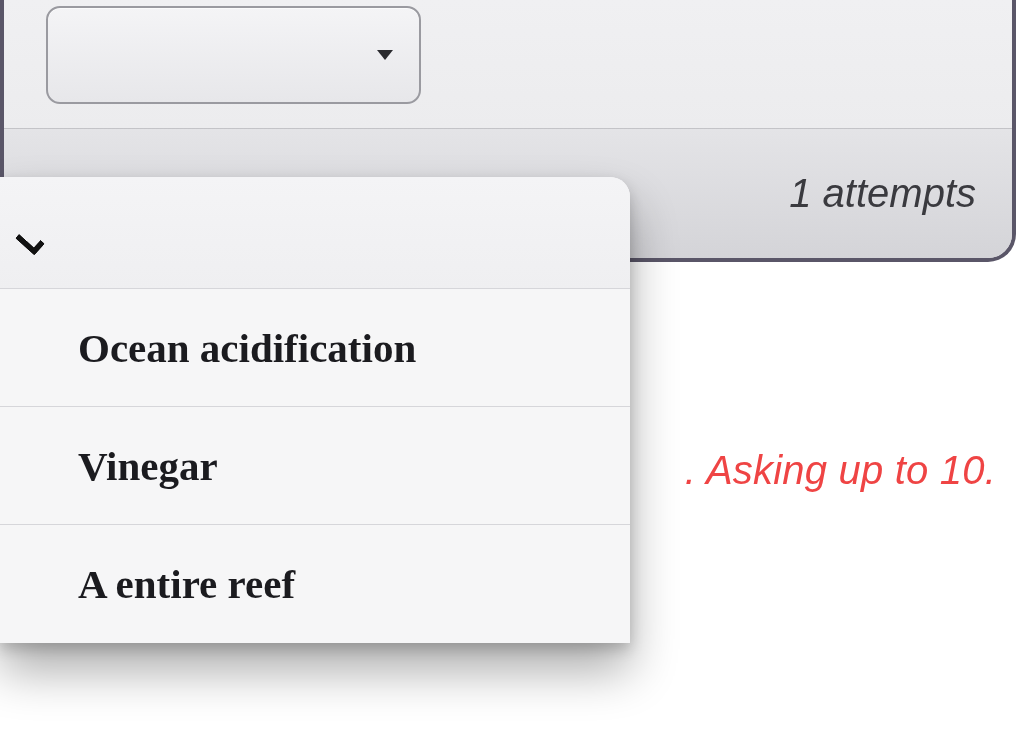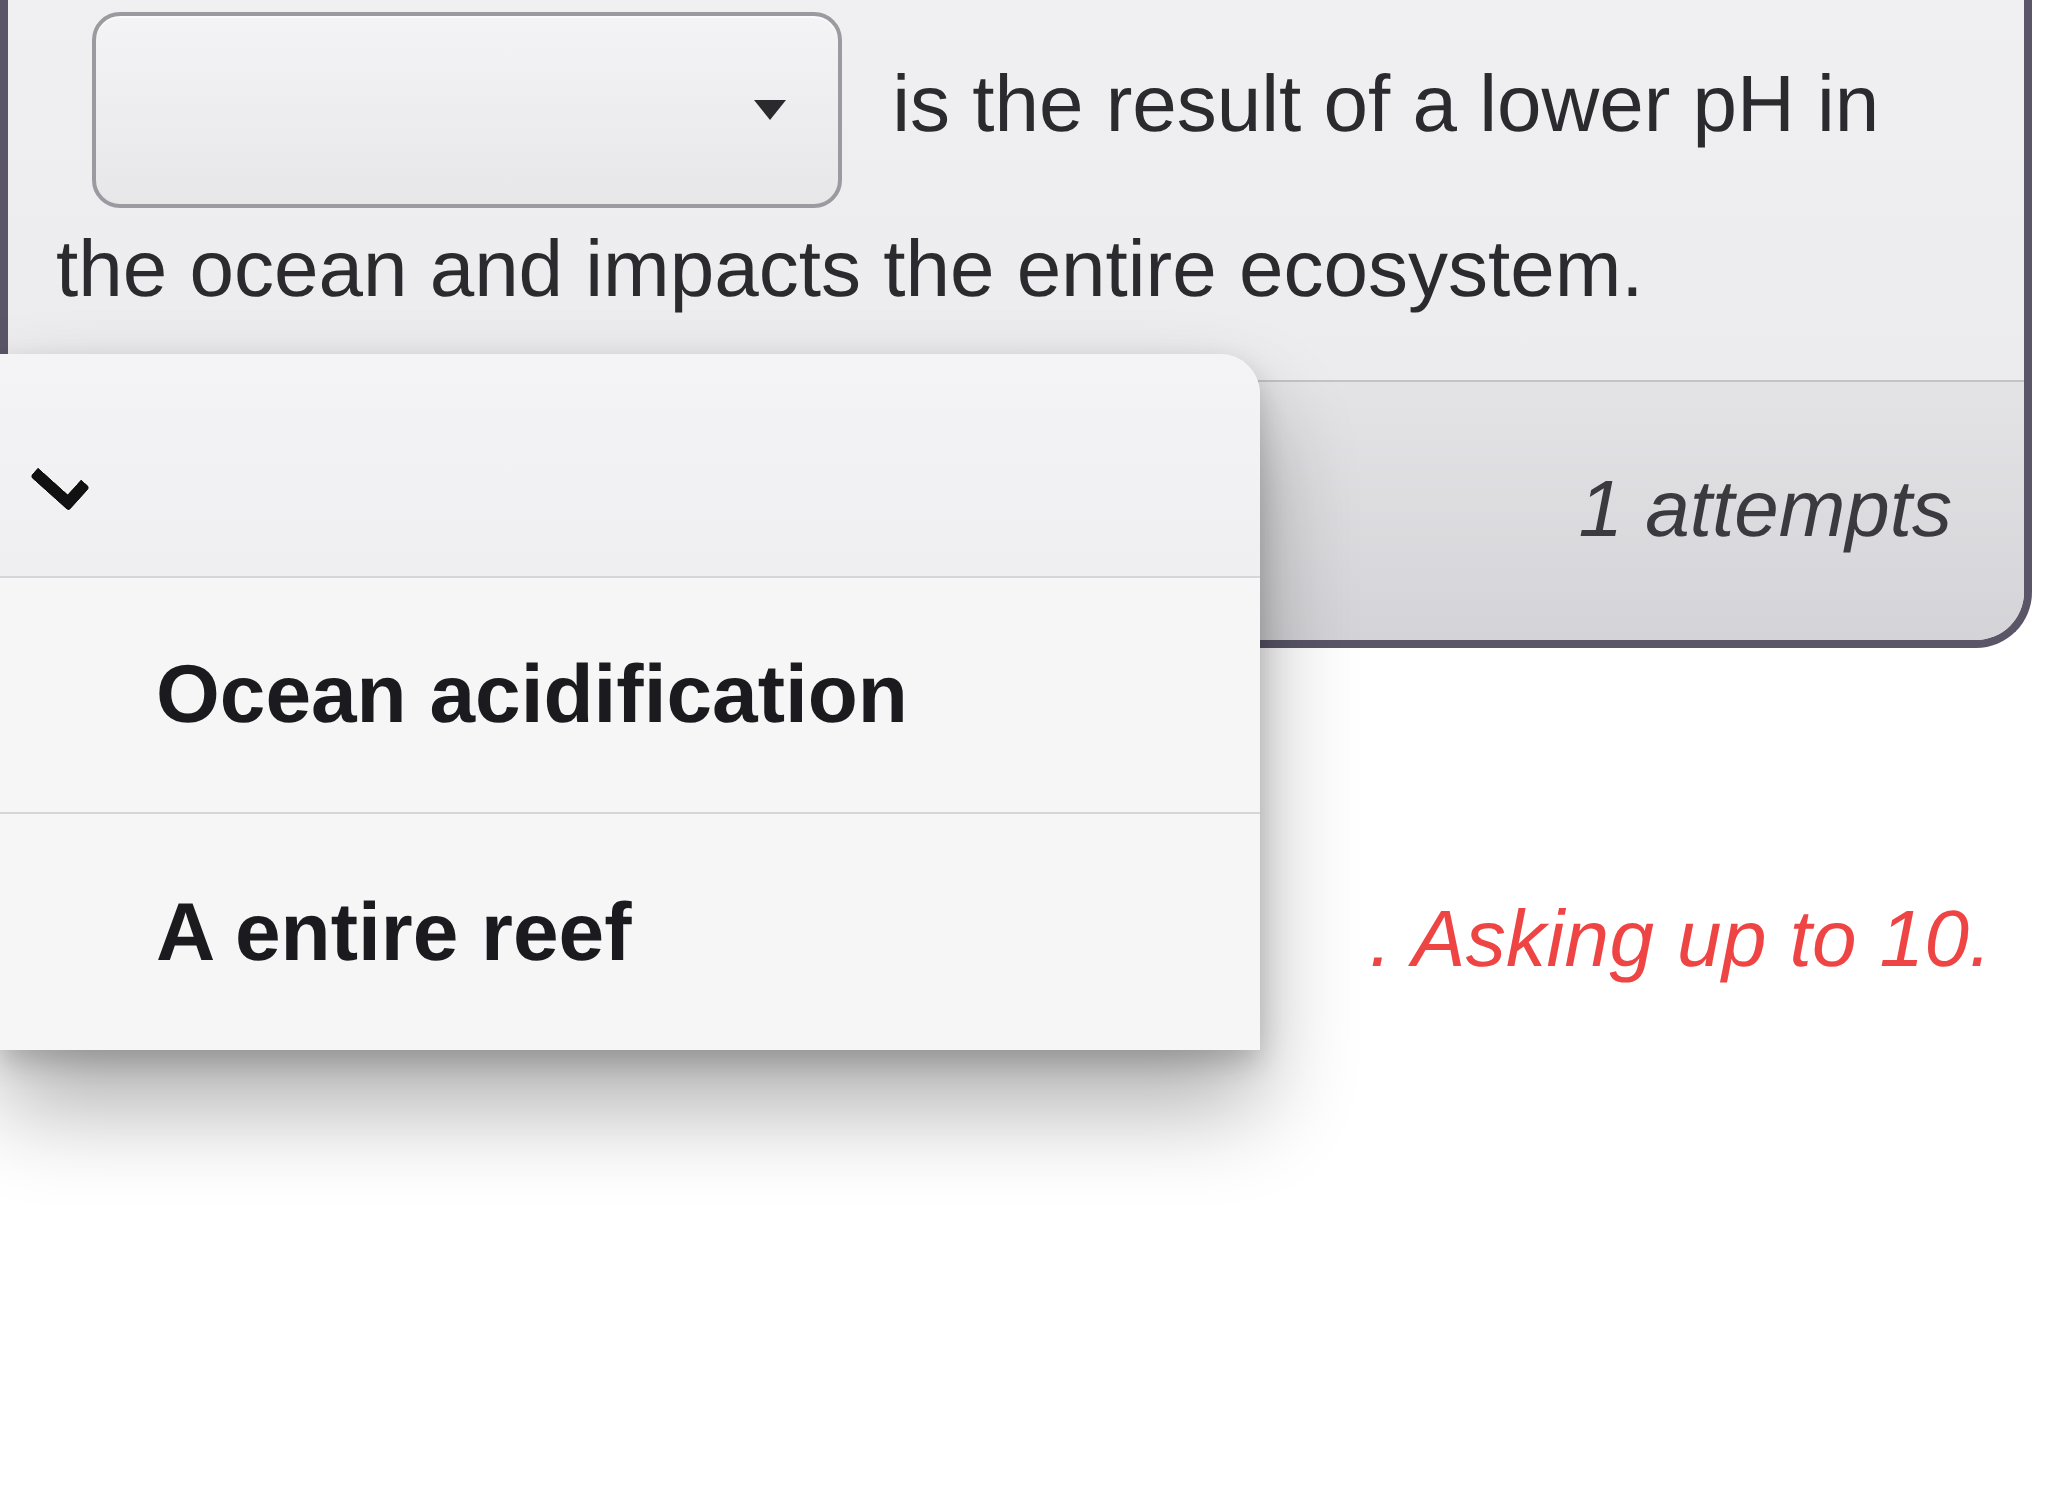--- a/index.html
+++ b/index.html
@@ -89,20 +89,21 @@
       display: flex;
       align-items: center;
       height: 118px;
       padding-left: 78px;
       border-bottom: 1px solid #d6d6da;
       font-size: 41px;
       font-weight: 700;
       color: #1b1b1f;
       background: #f6f6f7;
       position: relative;
+      font-family: Liberation Serif, serif;
     }
     .dropdown-item:last-child { border-bottom: none; }
     .dropdown-item:first-child {
       height: 112px;
       background: linear-gradient(180deg, #f4f4f6 0%, #efeff1 100%);
     }
     .dropdown-item .check {
       position: absolute;
       left: 20px;
       width: 30px; height: 22px;
@@ -118,33 +119,36 @@
       border-radius: 2px;
     }
   </style>
 </head>
 <body>
 
 <div class="question-card">
   <div class="question-body">
     <span class="answer-select">
       <span class="caret"></span>
-    </span><span> is the result of a lower pH in the ocean and impacts the entire ecosystem.</span>
+    </span>
   </div>
   <div class="attempts-bar">
     <span>1 attempts</span>
   </div>
 </div>
 
 <div class="progress-label">. Asking up to 10.</div>
 
 <div class="dropdown">
   <div class="dropdown-item">
     <span class="check"></span>
     <span></span>
   </div>
   <div class="dropdown-item">
     <span>Ocean acidification</span>
   </div>
   <div class="dropdown-item">
+    <span>Vinegar</span>
+  </div>
+  <div class="dropdown-item">
     <span>A entire reef</span>
   </div>
 </div>
 
 </body></html>

